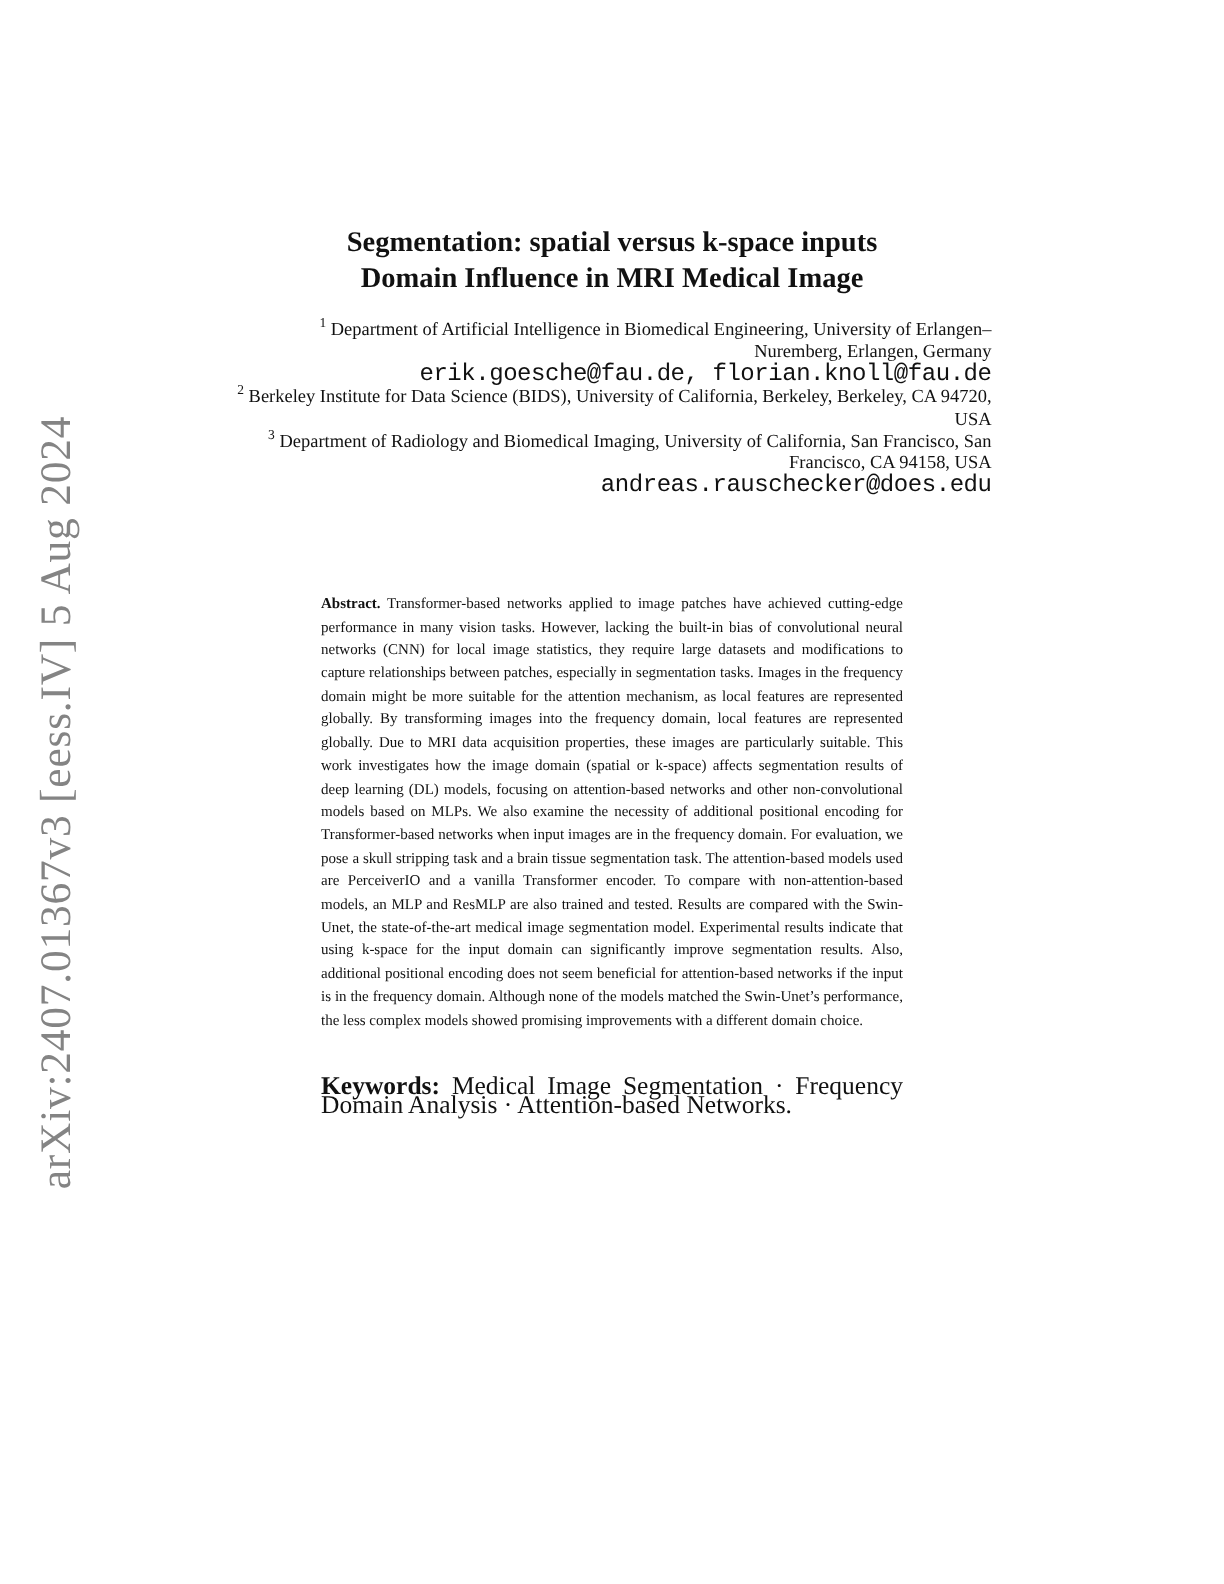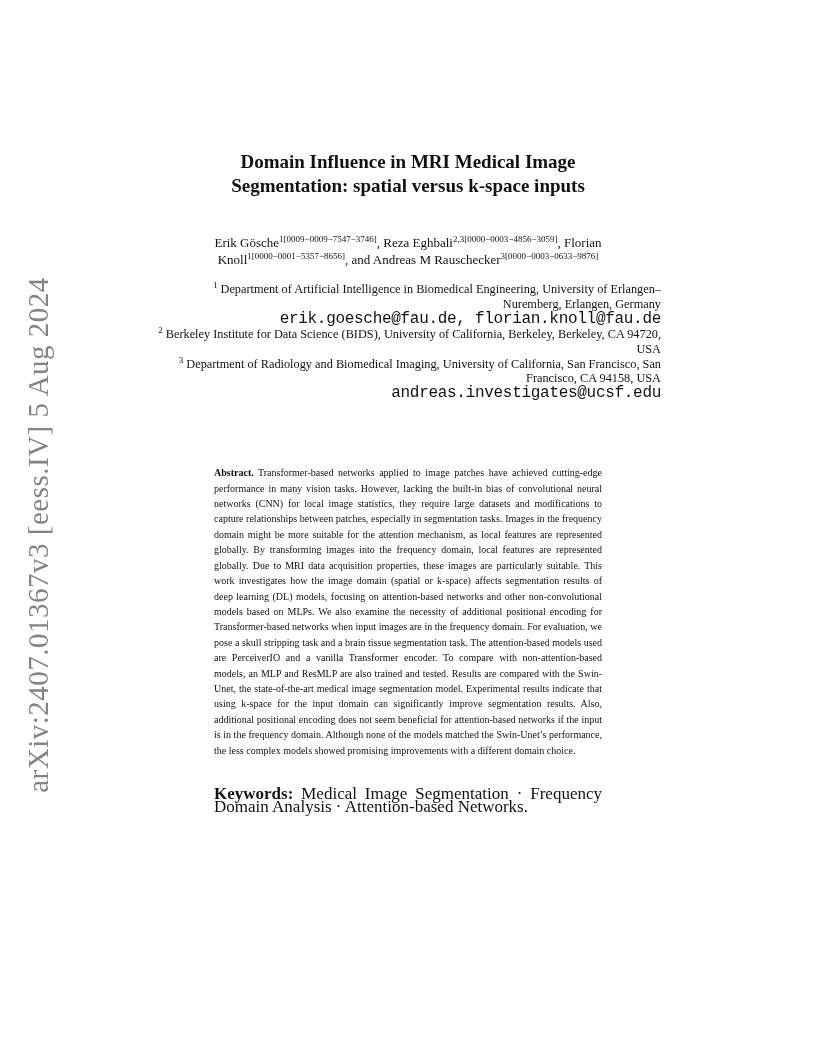--- a/index.html
+++ b/index.html
@@ -81,30 +81,29 @@
 </head>
 <body>
 
 <div class="page">
 
   <div class="watermark">arXiv:2407.01367v3 [eess.IV] 5 Aug 2024</div>
 
   <main class="content">
 
     <h1 class="title">
+      <div>Segmentation: spatial versus k-space inputs</div>
       <div>Domain Influence in MRI Medical Image</div>
-      <div>Segmentation: spatial versus k-space inputs</div>
     </h1>
 
-    <p class="authors" id="authors"><span>Erik Gösche</span><sup>1[0009−0009−7547−3746]</sup>, <span>Reza Eghbali</span><sup>2,3[0000−0003−4856−3059]</sup>, <span>Florian Knoll</span><sup>1[0000−0001−5357−8656]</sup>, and <span>Andreas M Rauschecker</span><sup>3[0000−0003−0633−9876]</sup></p>
 
     <div class="affiliations" id="affiliations">
         <div class="affiliation"><sup>1</sup> Department of Artificial Intelligence in Biomedical Engineering, University of Erlangen–Nuremberg, Erlangen, Germany<div class="affiliation-email">erik.goesche@fau.de, florian.knoll@fau.de</div></div>
         <div class="affiliation"><sup>2</sup> Berkeley Institute for Data Science (BIDS), University of California, Berkeley, Berkeley, CA 94720, USA</div>
-        <div class="affiliation"><sup>3</sup> Department of Radiology and Biomedical Imaging, University of California, San Francisco, San Francisco, CA 94158, USA<div class="affiliation-email">andreas.investigates@ucsf.edu</div></div>
+        <div class="affiliation"><sup>3</sup> Department of Radiology and Biomedical Imaging, University of California, San Francisco, San Francisco, CA 94158, USA<div class="affiliation-email">andreas.rauschecker@does.edu</div></div>
       </div>
 
     <div class="abstract">
       <span class="b">Abstract.</span>
       <span>Transformer-based networks applied to image patches have achieved cutting-edge performance in many vision tasks. However, lacking the built-in bias of convolutional neural networks (CNN) for local image statistics, they require large datasets and modifications to capture relationships between patches, especially in segmentation tasks. Images in the frequency domain might be more suitable for the attention mechanism, as local features are represented globally. By transforming images into the frequency domain, local features are represented globally. Due to MRI data acquisition properties, these images are particularly suitable. This work investigates how the image domain (spatial or k-space) affects segmentation results of deep learning (DL) models, focusing on attention-based networks and other non-convolutional models based on MLPs. We also examine the necessity of additional positional encoding for Transformer-based networks when input images are in the frequency domain. For evaluation, we pose a skull stripping task and a brain tissue segmentation task. The attention-based models used are PerceiverIO and a vanilla Transformer encoder. To compare with non-attention-based models, an MLP and ResMLP are also trained and tested. Results are compared with the Swin-Unet, the state-of-the-art medical image segmentation model. Experimental results indicate that using k-space for the input domain can significantly improve segmentation results. Also, additional positional encoding does not seem beneficial for attention-based networks if the input is in the frequency domain. Although none of the models matched the Swin-Unet’s performance, the less complex models showed promising improvements with a different domain choice.</span>
     </div>
 
     <div class="keywords">
       <span class="b">Keywords:</span>
       <span>Medical Image Segmentation · Frequency Domain Analysis · Attention-based Networks.</span>

